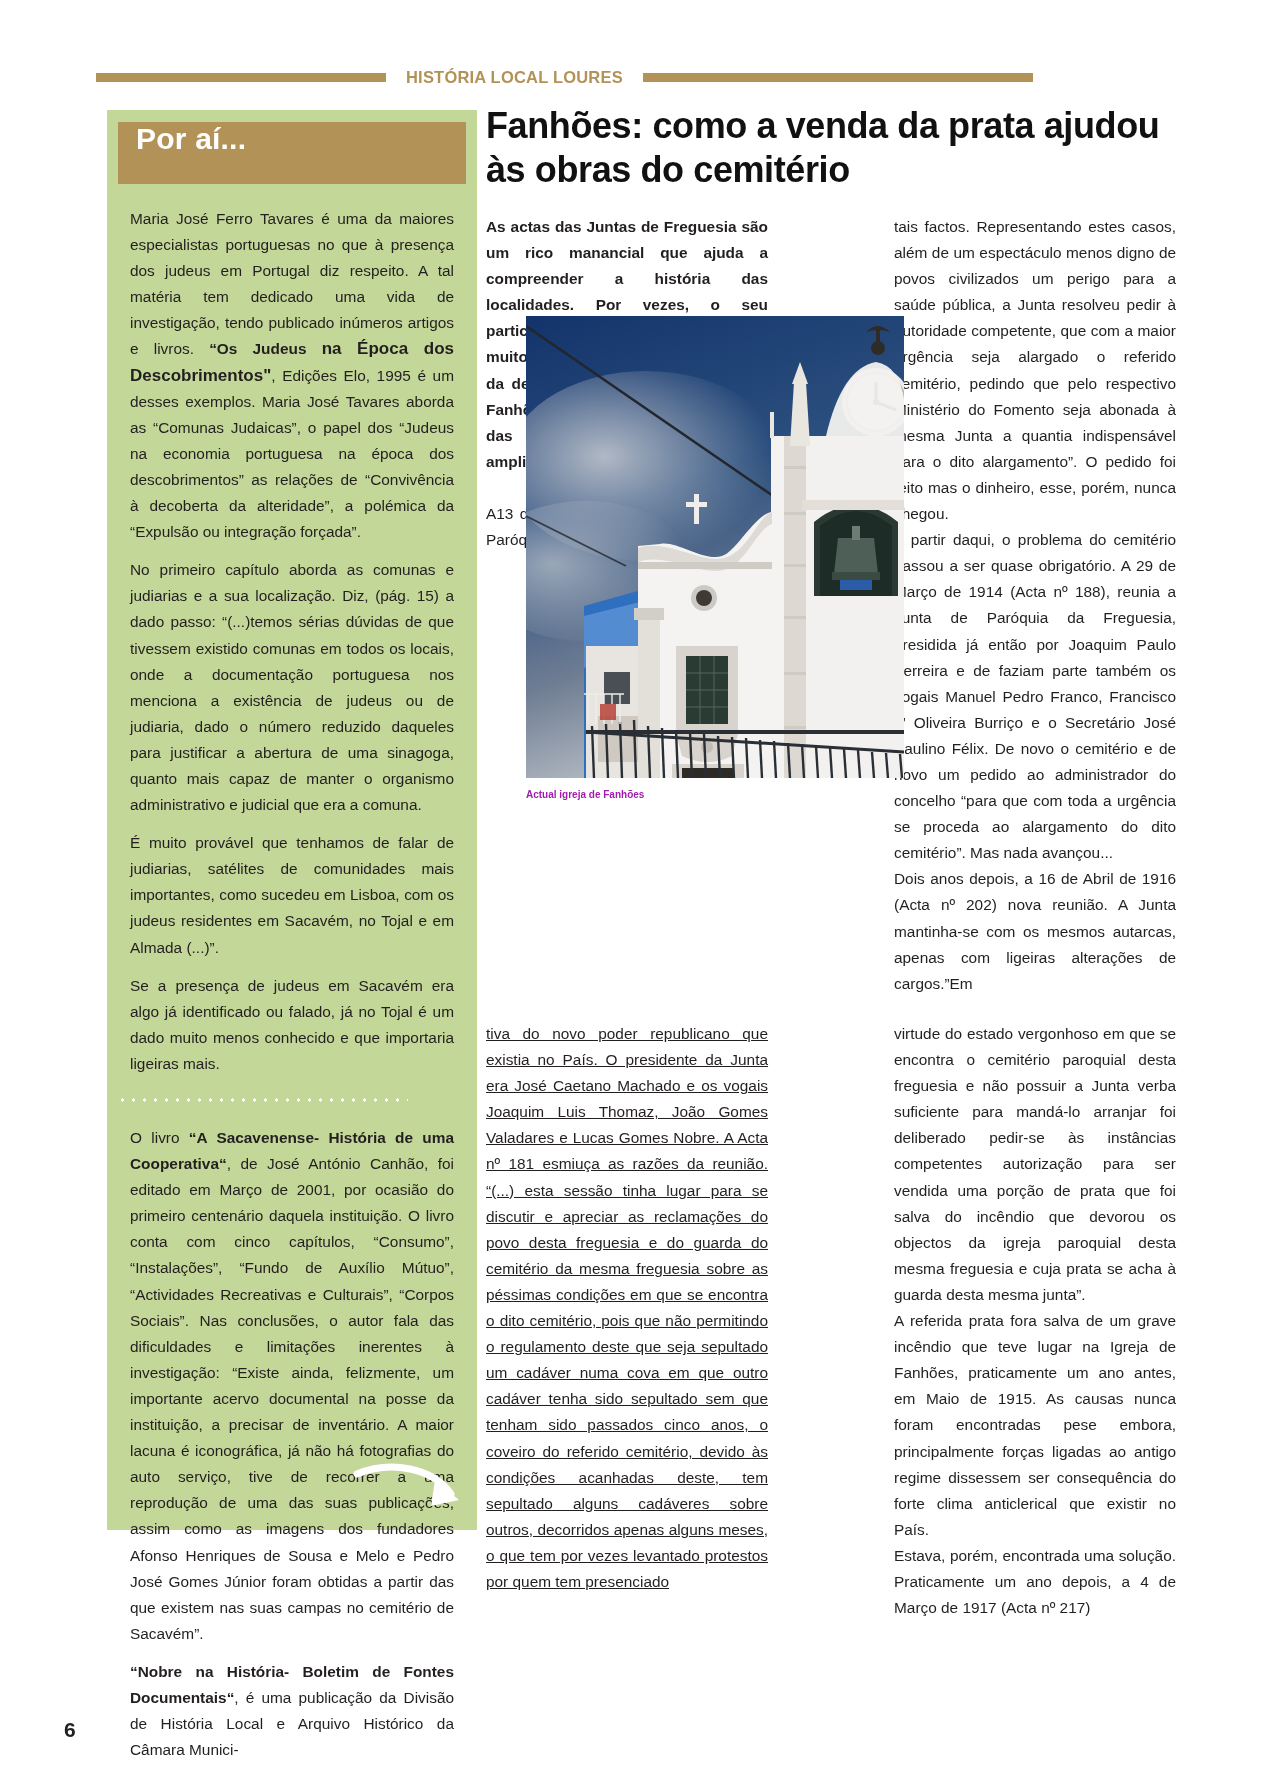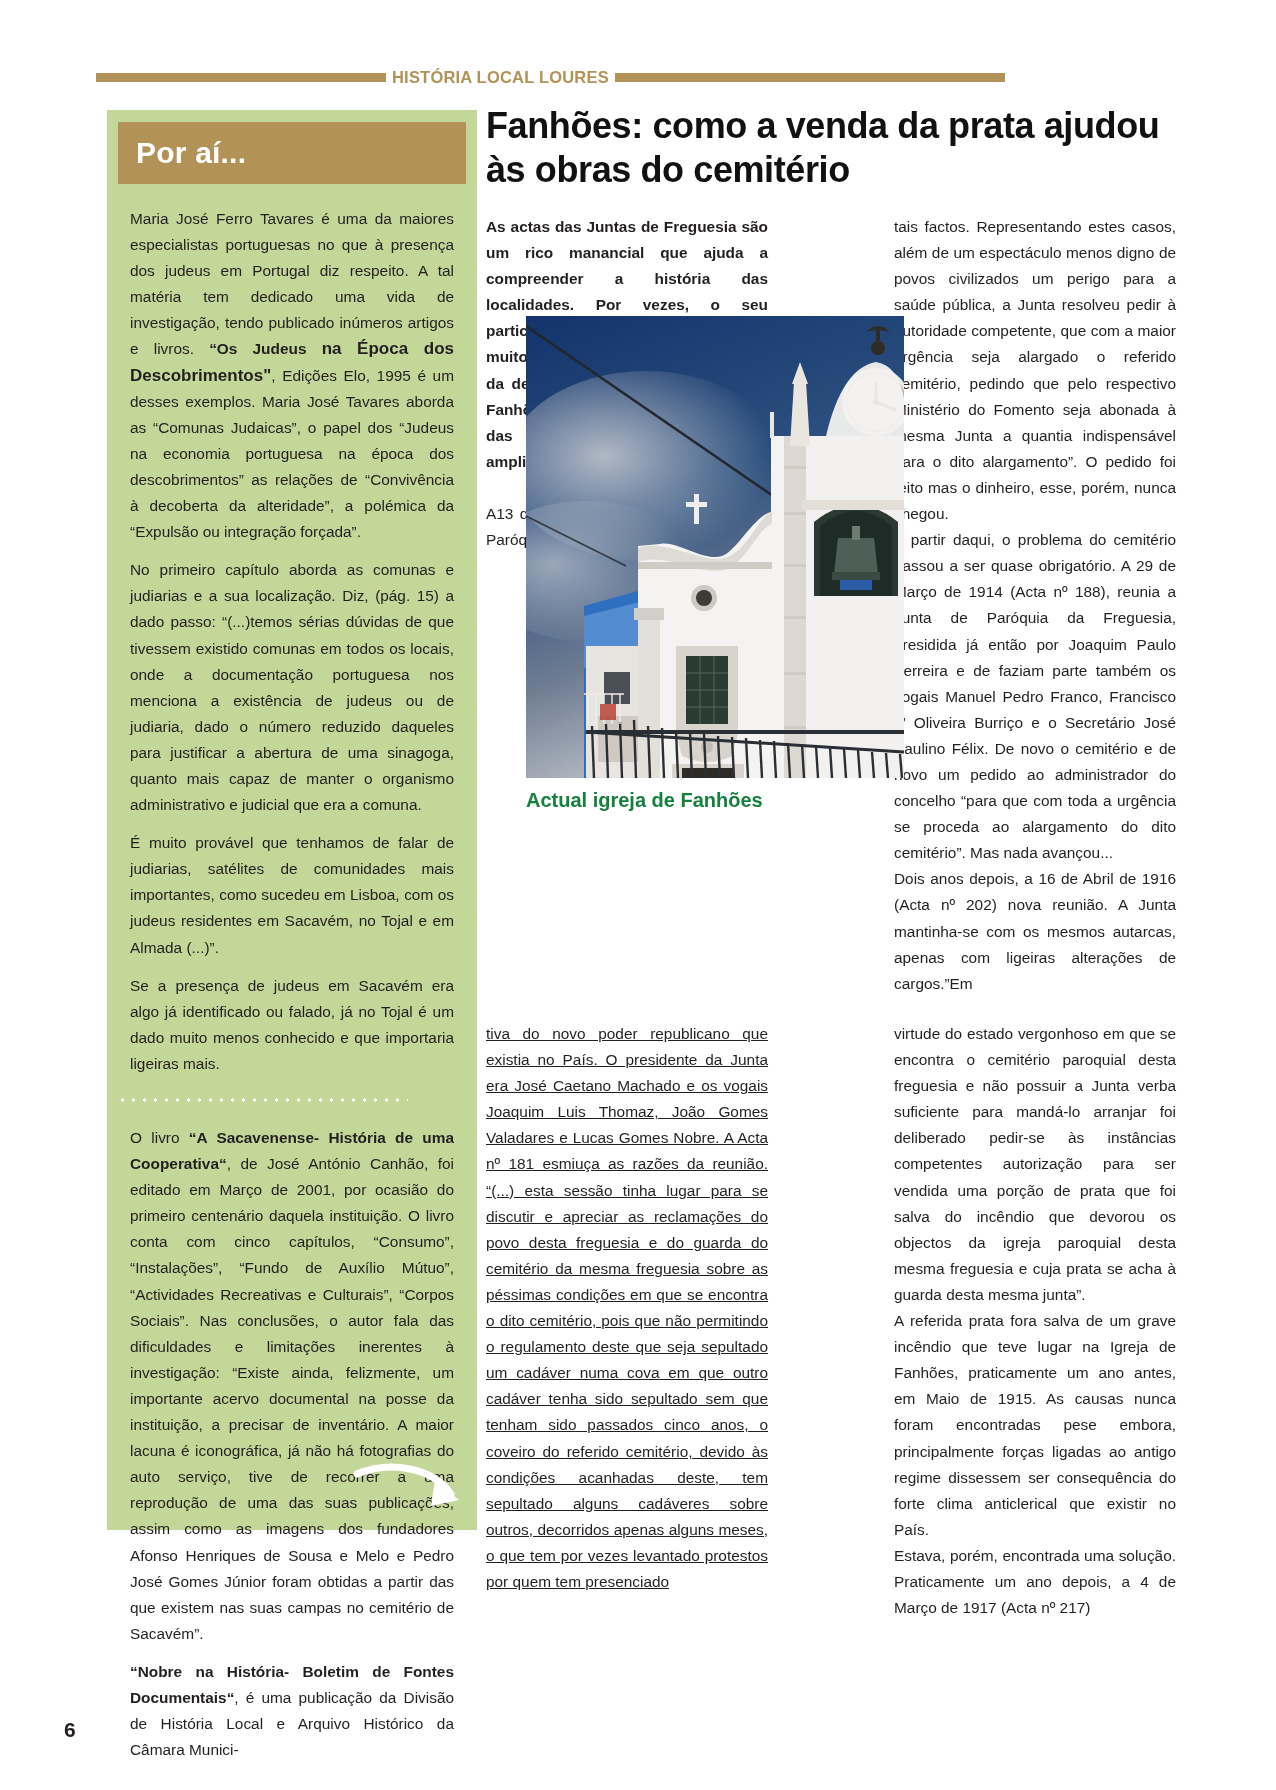--- a/index.html
+++ b/index.html
@@ -33,21 +33,21 @@
     flex: 0 0 auto;
   }
   .rule-left  { width: 290px; }
   .rule-right { width: 390px; }
   #running-head-label {
     color: #b39258;
     font-size: 16.5px;
     font-weight: 700;
     letter-spacing: .2px;
     white-space: nowrap;
-    padding: 0 6px;
+    padding: 0 20px;
     font-family: "Liberation Sans", sans-serif;
   }
 
   
   #sidebar {
     position: absolute;
     left: 107px;
     top: 110px;
     width: 370px;
     height: 1420px;
@@ -55,21 +55,20 @@
     box-sizing: border-box;
   }
   #sidebar-title-bar {
     position: absolute;
     left: 11px;
     top: 12px;
     width: 348px;
     height: 62px;
     background: #b39258;
     display: flex;
-    align-items: center;
   }
   #sidebar-title {
     color: #ffffff;
     font-size: 30px;
     font-weight: 700;
     padding-left: 18px;
     letter-spacing: .2px;
   }
   #sidebar-body {
     position: absolute;
@@ -156,23 +155,23 @@
   }
   #photo {
     width: 378px;
     height: 462px;
     position: relative;
     overflow: hidden;
     background: #1d3c6e;
   }
   #photo-caption {
     margin-top: 11px;
-    font-size: 20px;
-    font-weight: 700;
-    color: #15803d;
+    font-size: 10px;
+    font-weight: 700;
+    color: #a21caf;
   }
 
   
   #right-float {
     float: left;
     width: 0px;
   }
   .float-block { width: 104px; float: left; clear: left; height: 26.1px; }
 
   

